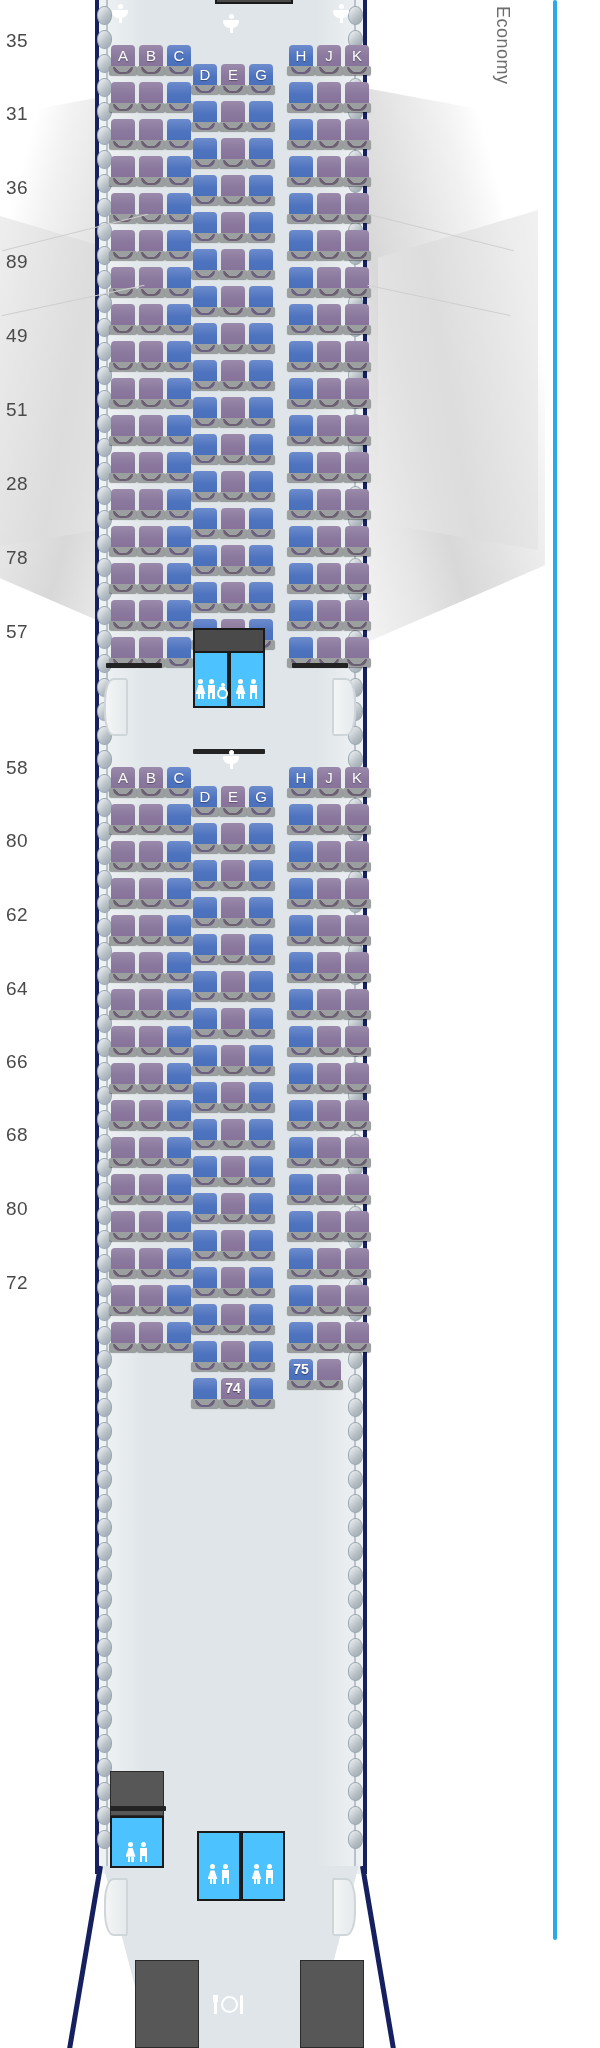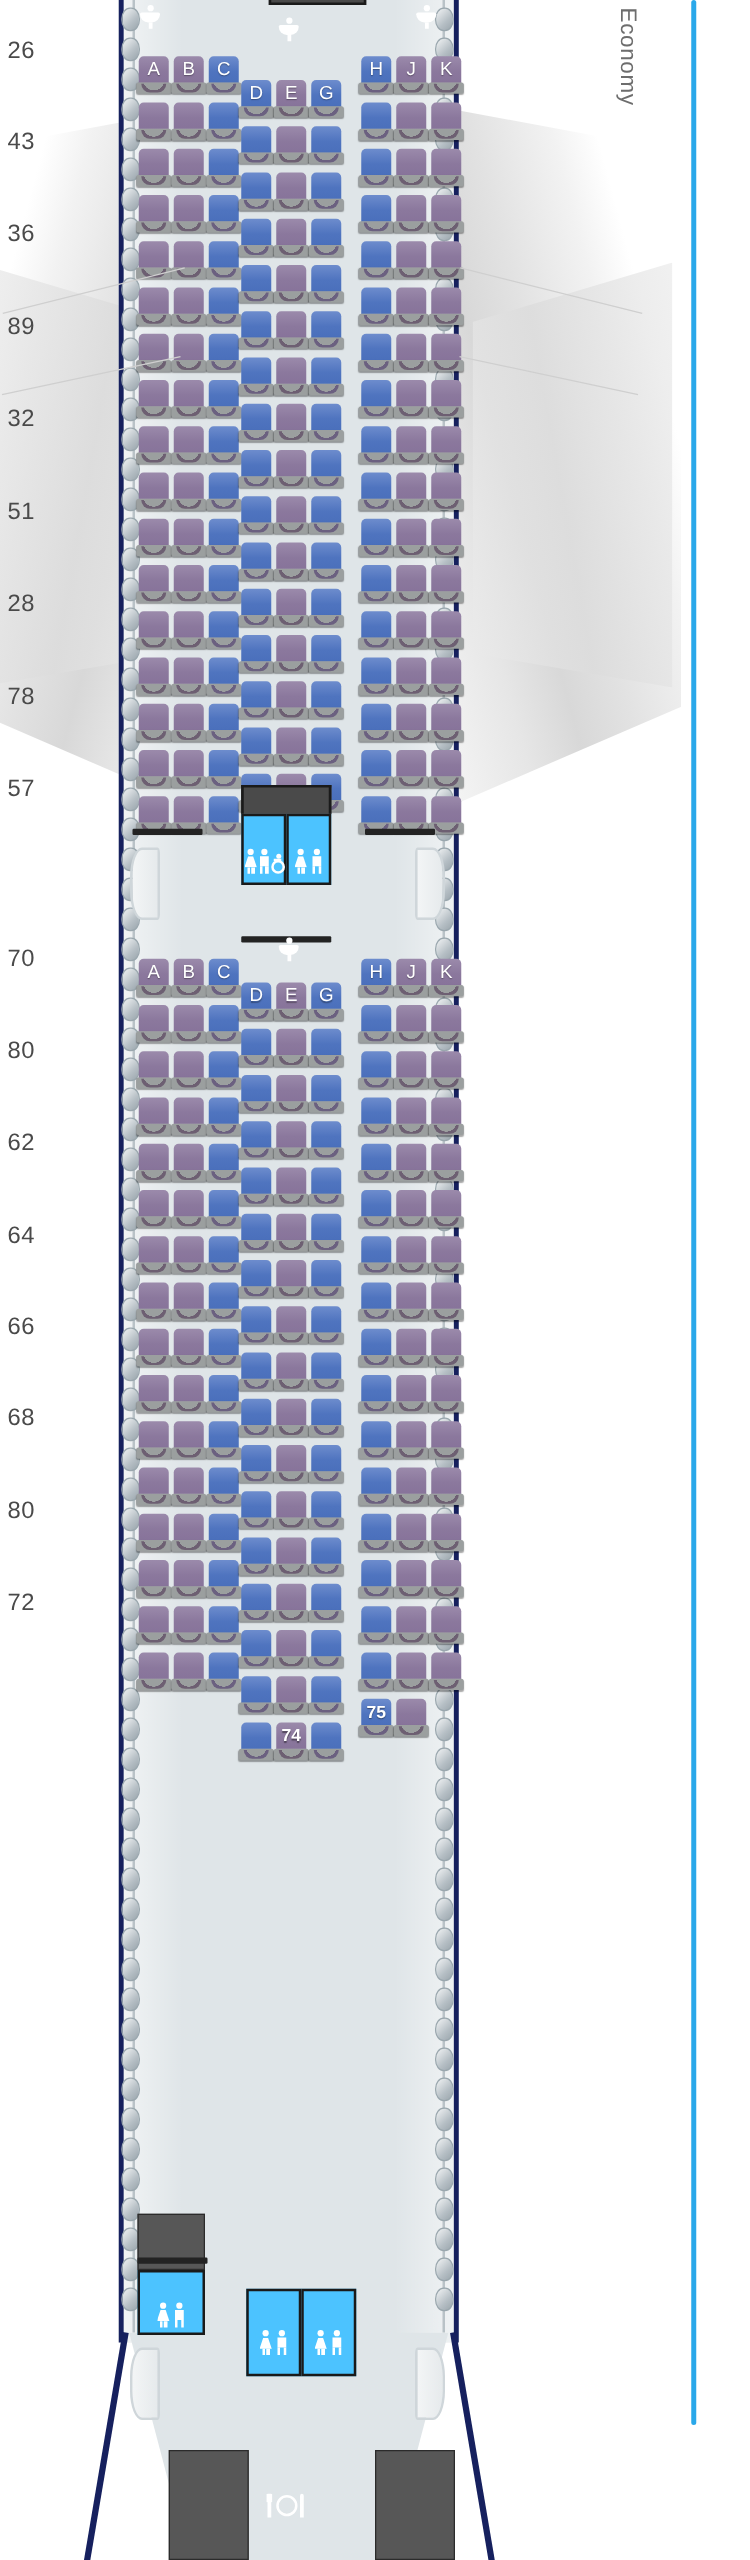--- a/index.html
+++ b/index.html
@@ -1566,30 +1566,30 @@
       <div class="back"></div>
       <div class="cush"></div>
       <div class="rnum">75</div>
     </div>
     <div class="seat purple" style="left: 317px; top: 1359px;">
       <div class="back"></div>
       <div class="cush"></div>
     </div>
   </div>
 <div id="rows-layer">
-    <div class="rownum" style="top: 30px;">26</div>
-    <div class="rownum" style="top: 103px;">43</div>
+    <div class="rownum" style="top: 30px;">35</div>
+    <div class="rownum" style="top: 103px;">31</div>
     <div class="rownum" style="top: 177px;">36</div>
     <div class="rownum" style="top: 251px;">89</div>
-    <div class="rownum" style="top: 325px;">32</div>
+    <div class="rownum" style="top: 325px;">49</div>
     <div class="rownum" style="top: 399px;">51</div>
     <div class="rownum" style="top: 473px;">28</div>
     <div class="rownum" style="top: 547px;">78</div>
     <div class="rownum" style="top: 621px;">57</div>
-    <div class="rownum" style="top: 757px;">70</div>
+    <div class="rownum" style="top: 757px;">58</div>
     <div class="rownum" style="top: 830px;">80</div>
     <div class="rownum" style="top: 904px;">62</div>
     <div class="rownum" style="top: 978px;">64</div>
     <div class="rownum" style="top: 1051px;">66</div>
     <div class="rownum" style="top: 1124px;">68</div>
     <div class="rownum" style="top: 1198px;">80</div>
     <div class="rownum" style="top: 1272px;">72</div>
   </div>
 <div id="fixtures-layer">
     <div class="galley" style="left: 193px; top: 628px; width: 72px; height: 23px;"></div>

